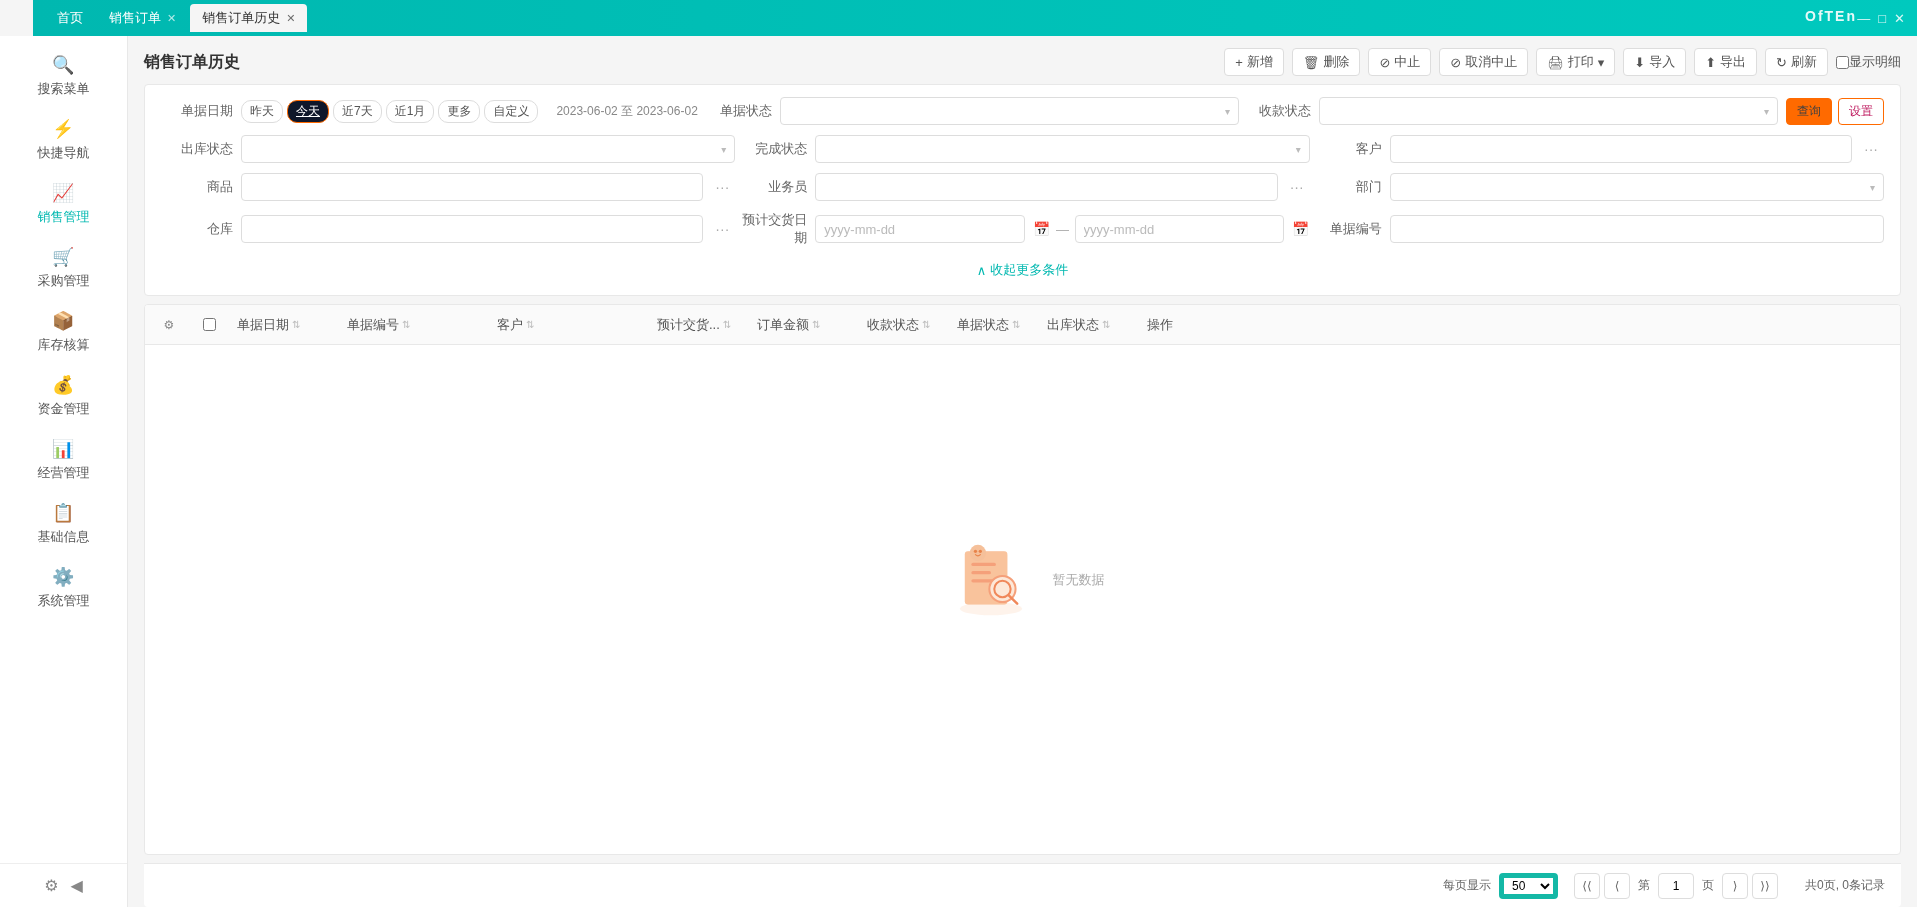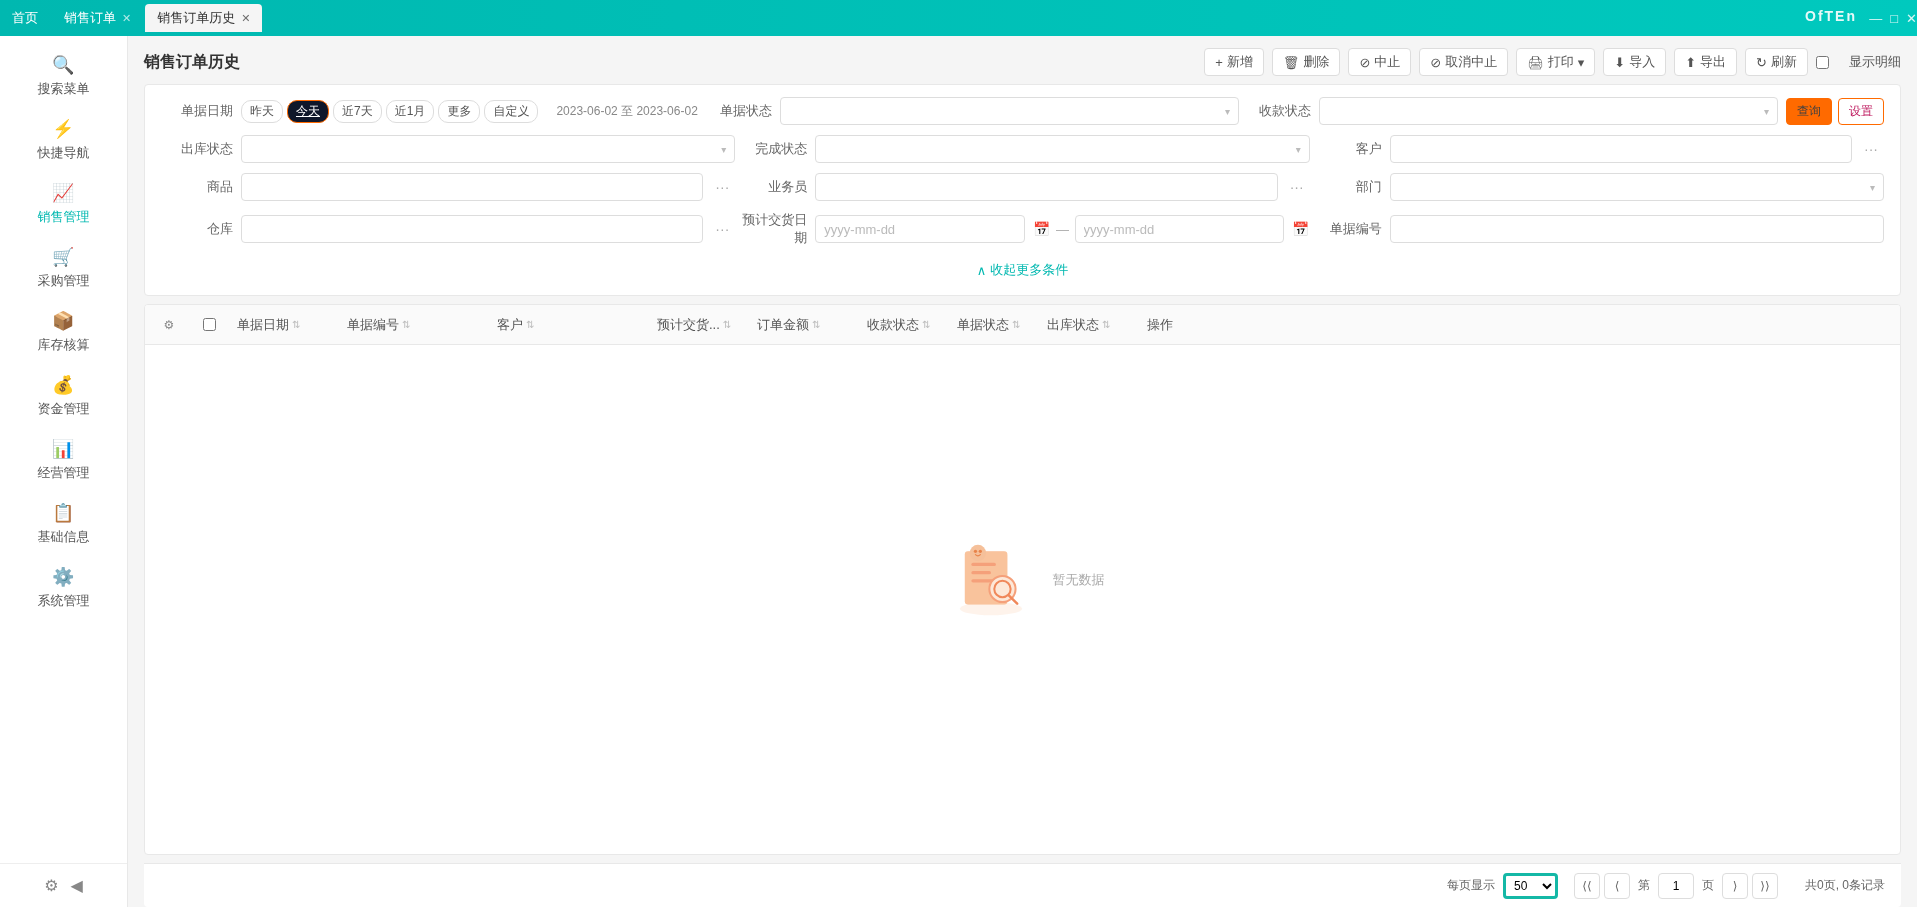--- a/index.html
+++ b/index.html
@@ -4,23 +4,24 @@
   <style>
     * { box-sizing: border-box; margin: 0; padding: 0; font-family: 'Microsoft YaHei', Arial, sans-serif; font-size: 13px; }
     body { display: flex; flex-direction: column; height: 100vh; background: #f5f5f5; overflow: hidden; }
 
     
     .top-bar {
       height: 36px;
       background: linear-gradient(to right, #00b8b0, #00c9be);
       display: flex;
       align-items: center;
-      padding: 0 0;
+      padding: 0 12px;
       gap: 2px;
       position: relative;
+      margin-left: 33px;
     }
     .top-tab {
       height: 28px;
       padding: 0 12px;
       border-radius: 4px 4px 0 0;
       display: flex;
       align-items: center;
       gap: 6px;
       cursor: pointer;
       color: #fff;
@@ -120,21 +121,21 @@
       background: #fff;
       cursor: pointer;
       color: #555;
       font-size: 12px;
       white-space: nowrap;
     }
     .toolbar-btn.primary { background: #ff6a00; color: #404040; border-color: #ff6a00; }
     .checkbox-label {
       display: flex;
       align-items: center;
-      gap: 20px;
+      gap: 0;
       font-size: 12px;
       color: #555;
       cursor: pointer;
     }
 
     
     .filter-area {
       background: #fff;
       margin: 0 16px 8px 16px;
       border-radius: 4px;
@@ -296,21 +297,21 @@
       align-items: center;
       justify-content: flex-end;
       padding: 0 16px;
       gap: 8px;
       margin: 0 16px;
       border-radius: 0 0 4px 4px;
     }
     .page-size-label { color: #666; font-size: 12px; }
     .page-size-select {
       height: 26px;
-      border: 3px solid #14b8a6;
+      border: 5px solid #14b8a6;
       border-radius: 4px;
       padding: 0 4px;
       font-size: 12px;
       background: #fff;
       cursor: pointer;
     }
     .page-nav { display: flex; align-items: center; gap: 4px; margin-left: 8px; }
     .page-nav-btn {
       width: 26px;
       height: 26px;

